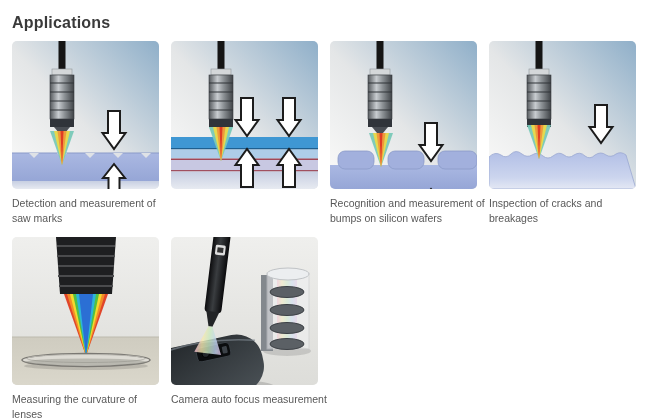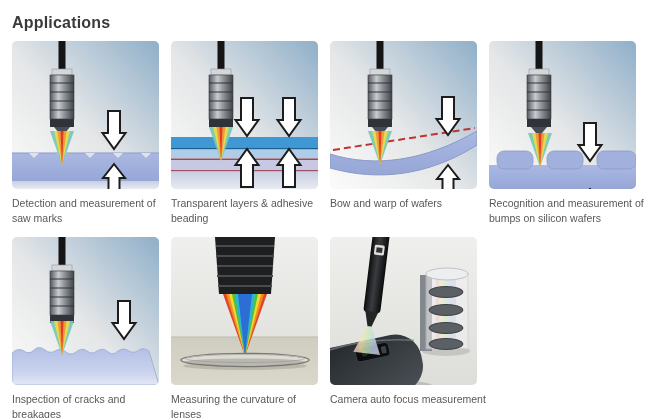--- a/index.html
+++ b/index.html
@@ -166,39 +166,22 @@
         </g>
       <use href="#arrowDown" x="76" y="95"></use>
       <use href="#arrowDown" x="118" y="95"></use>
       <g transform="translate(76,108) scale(1,-1)">
           <use href="#arrowDown"></use>
         </g>
       <g transform="translate(118,108) scale(1,-1)">
           <use href="#arrowDown"></use>
         </g>
     </svg>
-    <figcaption class="app-caption">Transparent layers &amp; adhesive beading</figcaption>
-  </figure>
-
-  <figure class="app-card">
-    <svg class="tile" viewBox="0 0 147 148">
-      <rect width="147" height="148" fill="url(#bgGrad)"></rect>
-      <path d="M0,113 C45,127 95,120 147,90 L147,104 C100,134 50,141 0,127 Z" fill="url(#waferGrad)" stroke="#8a9ac8" stroke-width="1"></path>
-      <path d="M3,109 L145,87" stroke="#c23232" stroke-width="2" stroke-dasharray="7,4" fill="none"></path>
-      <use href="#probeFull" x="32" y="0"></use>
-      <g transform="translate(50,124)">
-          <use href="#beamV"></use>
-        </g>
-      <use href="#arrowDown" x="118" y="94"></use>
-      <g transform="translate(118,124) scale(1,-1)">
-          <use href="#arrowDownShort"></use>
-        </g>
-    </svg>
-    <figcaption class="app-caption">Bow and warp of wafers</figcaption>
-  </figure>
+  </figure>
+
 
 
   <figure class="app-card">
     <svg class="tile" viewBox="0 0 147 148">
       <rect width="147" height="148" fill="url(#bgGrad)"></rect>
       <rect x="0" y="124" width="147" height="24" fill="url(#waferGrad)"></rect>
       <rect x="8" y="110" width="36" height="18" rx="7" fill="#a2b0dd" stroke="#8a9ac8" stroke-width="0.8"></rect>
       <rect x="58" y="110" width="36" height="18" rx="7" fill="#a2b0dd" stroke="#8a9ac8" stroke-width="0.8"></rect>
       <rect x="108" y="110" width="39" height="18" rx="7" fill="#a2b0dd" stroke="#8a9ac8" stroke-width="0.8"></rect>
       <use href="#probeFull" x="32" y="0"></use>

